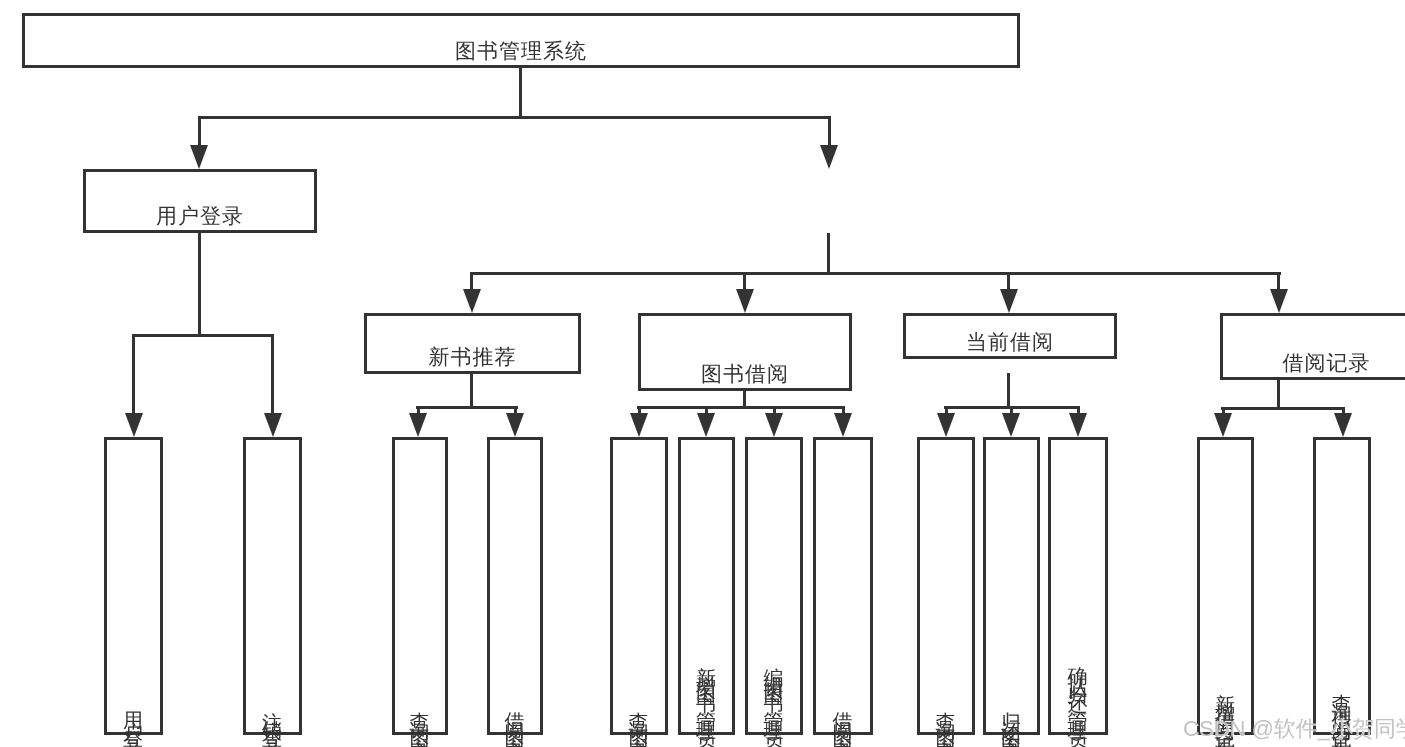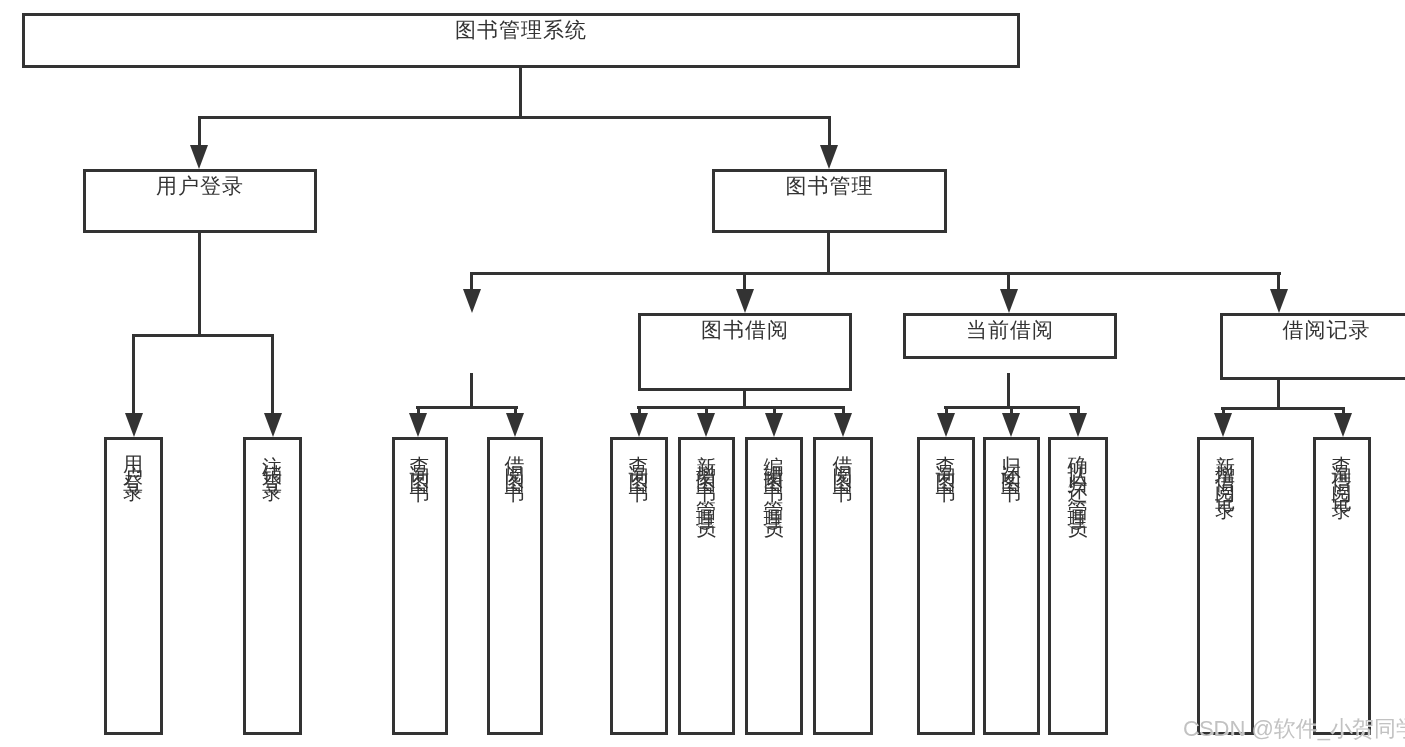--- a/index.html
+++ b/index.html
@@ -2,21 +2,21 @@
 <html style="--line: #333333; --text: #333333; --bg: #ffffff; --wm: #c2c2c2;"><head>
 <meta charset="utf-8">
 <style>
   html,body{margin:0;padding:0;background:#fff;}
   .canvas{
     position:relative;width:1405px;height:747px;background:var(--bg,#fff);
     font-family:"Liberation Sans",sans-serif;overflow:hidden;
   }
   .box{
     position:absolute;background:var(--bg,#fff);border:3px solid var(--line,#333);
-    box-sizing:border-box;display:flex;align-items:flex-start;justify-content:center;
+    box-sizing:border-box;display:flex;align-items:flex-end;justify-content:center;
     color:var(--text,#333);z-index:2;
   }
   .h-label{font-size:21px;letter-spacing:1px;white-space:nowrap;}
   .leaf span{
     writing-mode:vertical-rl;text-orientation:mixed;
     font-size:20px;letter-spacing:9px;line-height:1.1;white-space:nowrap;
   }
   .vl{position:absolute;width:3px;background:var(--line,#333);z-index:1;}
   .hl{position:absolute;height:3px;background:var(--line,#333);z-index:1;}
   .arrow{
@@ -94,24 +94,24 @@
   <div class="vl" style="left:1342px;top:407px;height:9px"></div>
   <div class="arrow" style="left:1334px;top:413px"></div>
 
   <div class="box" style="left:22px;top:13px;width:998px;height:55px">
     <span class="h-label">图书管理系统</span>
   </div>
 
   <div class="box" style="left:83px;top:169px;width:234px;height:64px">
     <span class="h-label">用户登录</span>
   </div>
-  <div class="box" style="left:712px;top:169px;width:235px;height:64px">
-    <span class="h-label">图书管理</span>
+
+  <div class="box" style="left:364px;top:313px;width:217px;height:61px">
+    <span class="h-label">新书推荐</span>
   </div>
-
   <div class="box" style="left:638px;top:313px;width:214px;height:78px">
     <span class="h-label">图书借阅</span>
   </div>
   <div class="box" style="left:903px;top:313px;width:214px;height:46px">
     <span class="h-label">当前借阅</span>
   </div>
   <div class="box" style="left:1220px;top:313px;width:213px;height:67px">
     <span class="h-label">借阅记录</span>
   </div>
 

